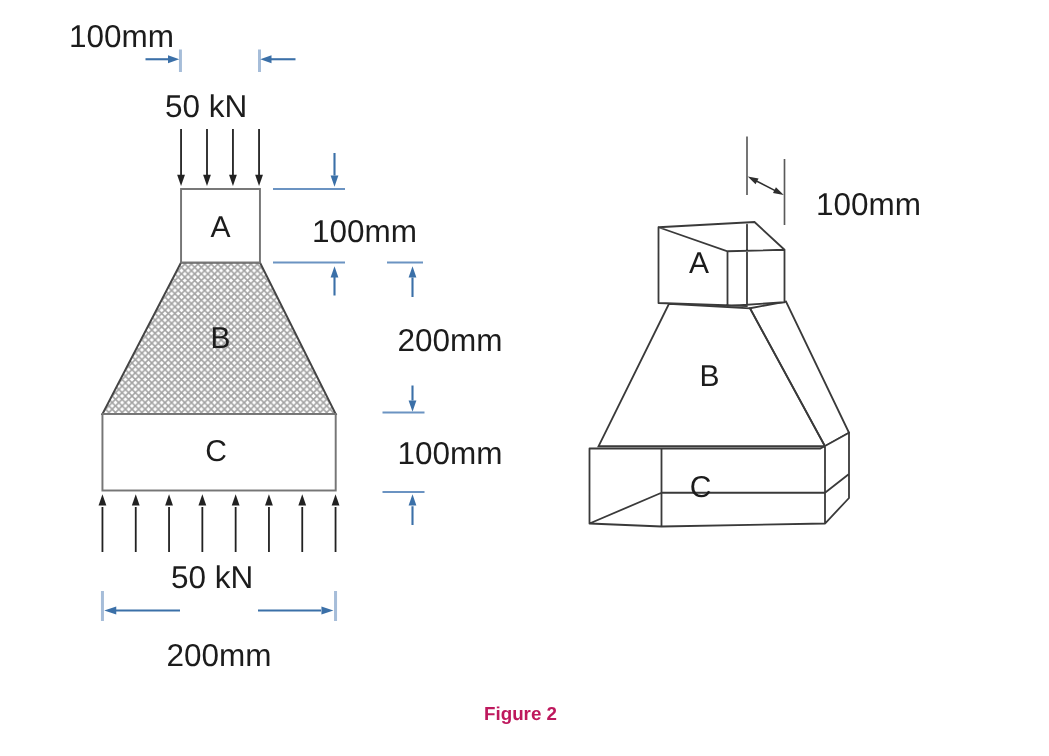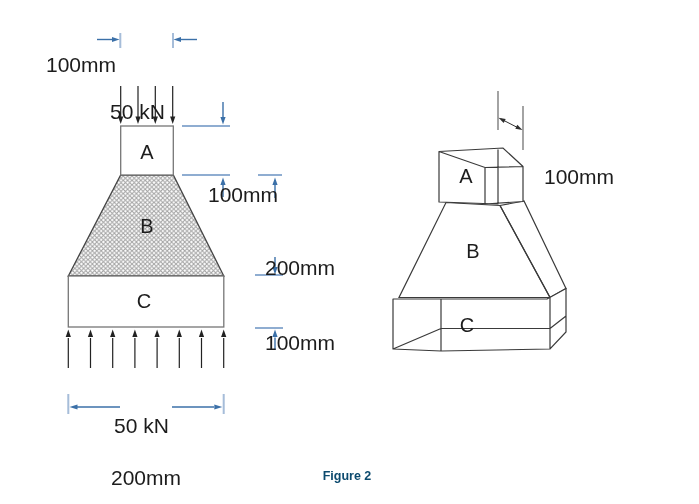--- a/index.html
+++ b/index.html
@@ -1,22 +1,22 @@
 <!DOCTYPE html>
 <html><head>
 <meta charset="utf-8">
 <style>
   html,body{margin:0;padding:0;background:#fff;}
   .page{position:relative;width:699px;height:504px;background:#ffffff;overflow:hidden;
         font-family:"Liberation Sans",sans-serif;}
   svg{position:absolute;left:0;top:0;}
-  .lbl{position:absolute;color:#1c1c1c;font-size:21px;line-height:1;white-space:nowrap;margin-top:40px;}
+  .lbl{position:absolute;color:#1c1c1c;font-size:21px;line-height:1;white-space:nowrap;}
   .sec{position:absolute;color:#1c1c1c;font-size:20px;line-height:1;white-space:nowrap;
        transform:translate(-50%,-50%);}
-  .caption{position:absolute;color:#0c4a6e;font-size:12.5px;font-weight:bold;line-height:1;
+  .caption{position:absolute;color:#be185d;font-size:12.5px;font-weight:bold;line-height:1;
        transform:translateX(-50%);white-space:nowrap;}
   .e2a{stroke:#767676;stroke-width:1.3;fill:#ffffff;}
   .e2b{stroke:#454545;stroke-width:1.3;}
   .e3{stroke:#3a3a3a;stroke-width:1.2;fill:none;stroke-linecap:round;}
   .ext{stroke:#6b93c2;stroke-width:1.3;}
   .tick{stroke:#a6bdd9;stroke-width:2;}
   .dim{stroke:#3b70a8;stroke-width:1.4;fill:none;}
   .dimf{fill:#3b70a8;stroke:none;}
   .ld{stroke:#222;stroke-width:1.2;fill:none;}
   .ldf{fill:#222;stroke:none;}

